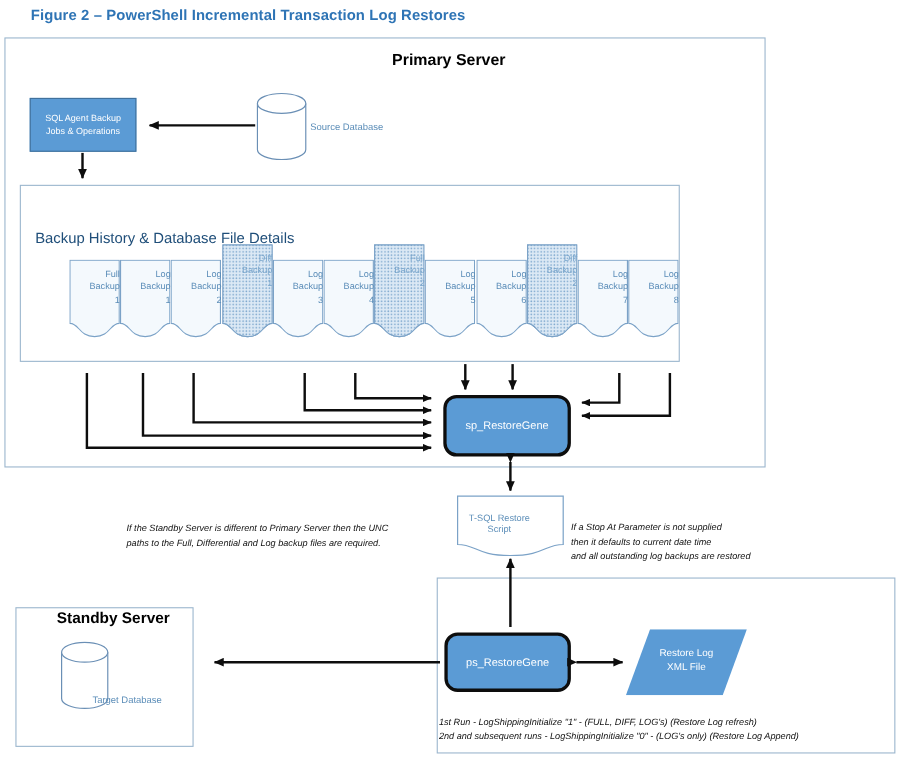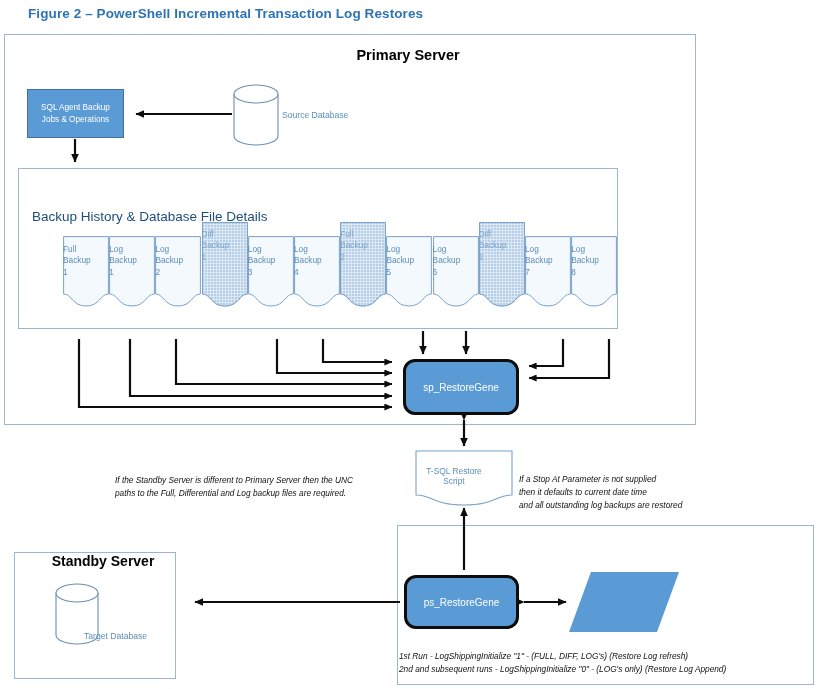--- a/index.html
+++ b/index.html
@@ -42,21 +42,21 @@
   #source-db{left:233px;top:84px;}
   #target-db{left:55px;top:583px;}
   .dblabel{color:#5b8db8;font-size:8.6px;white-space:nowrap;}
   #source-db-label{left:282px;top:110px;}
   #target-db-label{left:84px;top:631px;}
 
   
   .doc{position:absolute;top:236px;width:46px;height:72px;}
   .doc.tall{top:222px;height:86px;}
   .doc svg{position:absolute;left:0;top:0;}
-  .doc .txt{position:absolute;left:0;top:8px;width:46px;text-align:left;
+  .doc .txt{position:absolute;left:0;top:8px;width:46px;text-align:right;
             font-size:8.3px;color:#5b8db8;line-height:1.38;}
   .doc.tall .txt{top:7px;color:#7aa6cc;}
 
   
   #tsql-script{left:415px;top:450px;width:98px;height:56px;}
   #tsql-script .txt{position:absolute;left:0;top:16px;width:78px;text-align:center;
                     font-size:8.4px;color:#5b8db8;}
 
   
   #xml-file{left:569px;top:572px;width:110px;height:60px;}
@@ -271,20 +271,24 @@
   </svg>
 </div>
 <div class="abs dblabel" id="target-db-label">Target Database</div>
 
 <div class="abs blue-round" id="ps-restoregene-box">ps_RestoreGene</div>
 
 <div class="abs" id="xml-file">
   <svg width="110" height="60" viewBox="0 0 110 60">
     <path d="M22,0 L110,0 L88,60 L0,60 Z" fill="#5b9bd5"></path>
   </svg>
+  <div class="txt">
+    <span>Restore Log</span><br>
+    <span>XML File</span>
+  </div>
 </div>
 
 <div class="abs note" id="note-unc">If the Standby Server is different to Primary Server then the UNC
 paths to the Full, Differential and Log backup files are required.</div>
 <div class="abs note" id="note-stopat">If a Stop At Parameter is not supplied
 then it defaults to current date time
 and  all outstanding log backups are restored</div>
 <div class="abs note" id="note-runs">1st Run - LogShippingInitialize "1" - (FULL, DIFF, LOG's) (Restore Log refresh)
 2nd and subsequent runs - LogShippingInitialize  "0" - (LOG's only) (Restore Log Append)</div>
 

